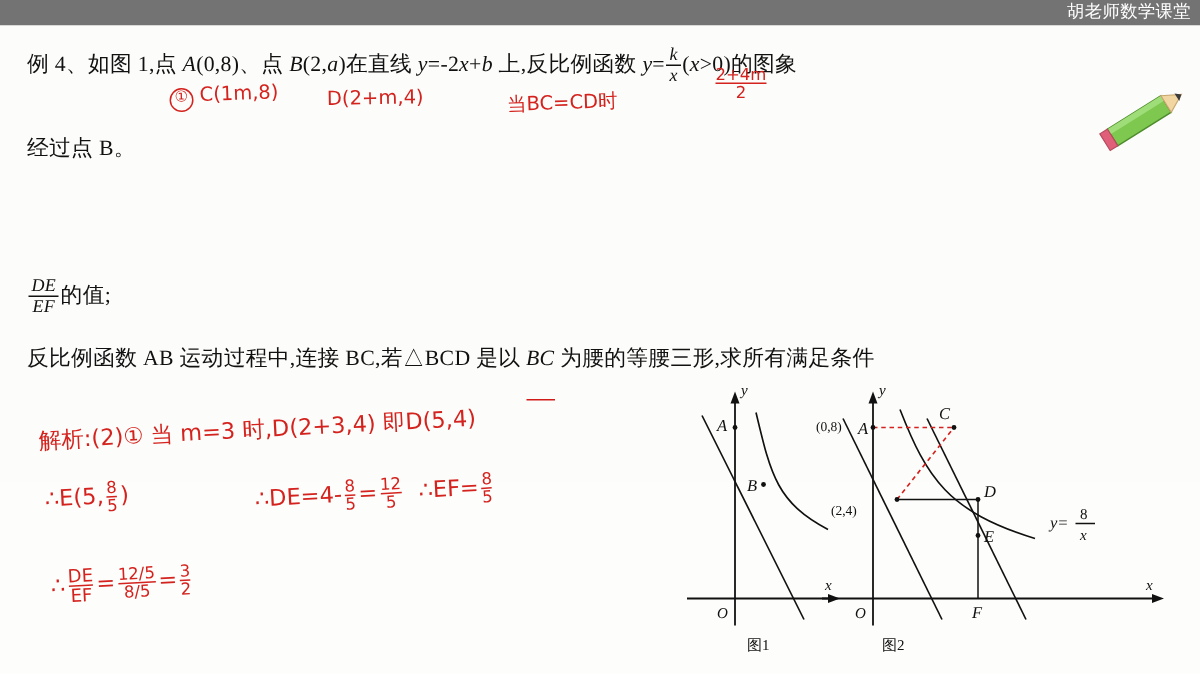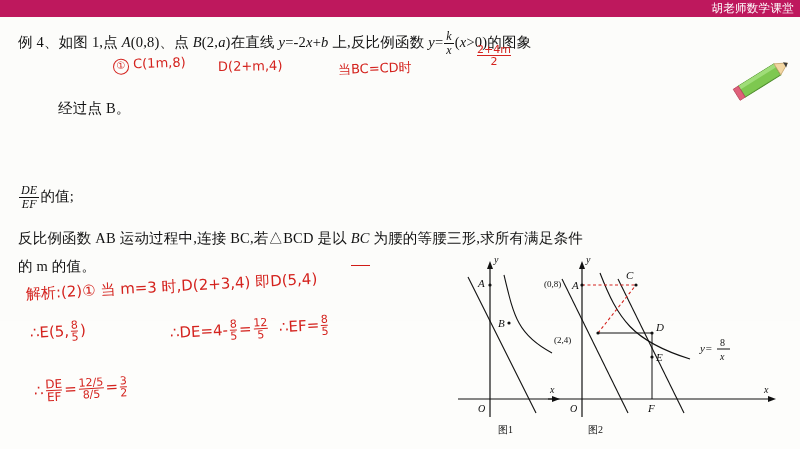--- a/index.html
+++ b/index.html
@@ -21,21 +21,21 @@
     height: 449px;
     background: #fdfdfb;
     overflow: hidden;
   }
   
   .topbar {
     position: absolute;
     left: 0; top: 0;
     width: 800px;
     height: 17px;
-    background: #be185d;
+    background: #737373;
     color: #ffffff;
     font-family: "Liberation Sans", sans-serif;
     font-size: 11px;
     line-height: 17px;
   }
   .topbar .brand {
     position: absolute;
     right: 6px;
     top: 0;
     font-size: 11.5px;
@@ -124,32 +124,31 @@
   <div class="topbar">
     <span class="brand">胡老师数学课堂</span>
   </div>
 
   <div class="doc">
 
     <div class="para" style="left:18px; top:14px;">
       <span>例 4、如图 1,点 </span><span class="ital">A</span><span>(0,8)、点 </span><span class="ital">B</span><span>(2,</span><span class="ital">a</span><span>)在直线 </span><span class="ital">y</span><span>=-2</span><span class="ital">x</span><span>+</span><span class="ital">b</span><span> 上,反比例函数 </span><span class="ital">y</span><span>=</span><span class="frac"><span class="num ital">k</span><span class="den ital">x</span></span><span>(</span><span class="ital">x</span><span>&gt;0)的图象</span>
     </div>
 
-    <div class="para" style="left:18px; top:82px;margin-left:40px;">经过点 B。</div>
+    <div class="para" style="left:18px; top:72px;">经过点 B。</div>
 
 
     <div class="para" style="left:18px; top:168px;">
       <span class="frac"><span class="num ital">DE</span><span class="den ital">EF</span></span><span>的值;</span>
     </div>
 
     <div class="para" style="left:18px; top:212px;">
       <span>反比例函数 AB 运动过程中,连接 BC,若△BCD 是以 </span><span class="uline ital">BC</span><span> 为腰的等腰三形,求所有满足条件</span>
     </div>
 
-    <div class="para" style="left:18px; top:240px;">的 m 的值。</div>
 
     <div class="hand" style="left:113px; top:40px; transform:rotate(-2deg);">
       <span class="circnum">①</span>
       <span>C(1m,8)</span>
     </div>
     <div class="hand" style="left:218px; top:42px; transform:rotate(-1deg);">D(2+m,4)</div>
     <div class="hand" style="left:338px; top:44px; transform:rotate(-2deg);">当BC=CD时</div>
 
     <div class="hand" style="left:475px; top:27px;">
       <span class="hfrac"><span class="n">2+4m</span><span class="d">2</span></span>

